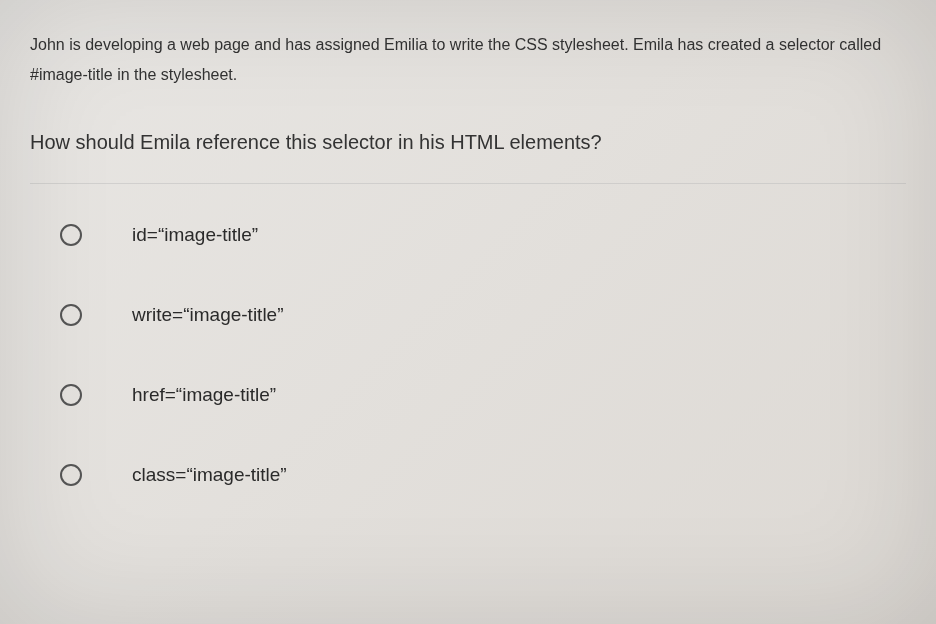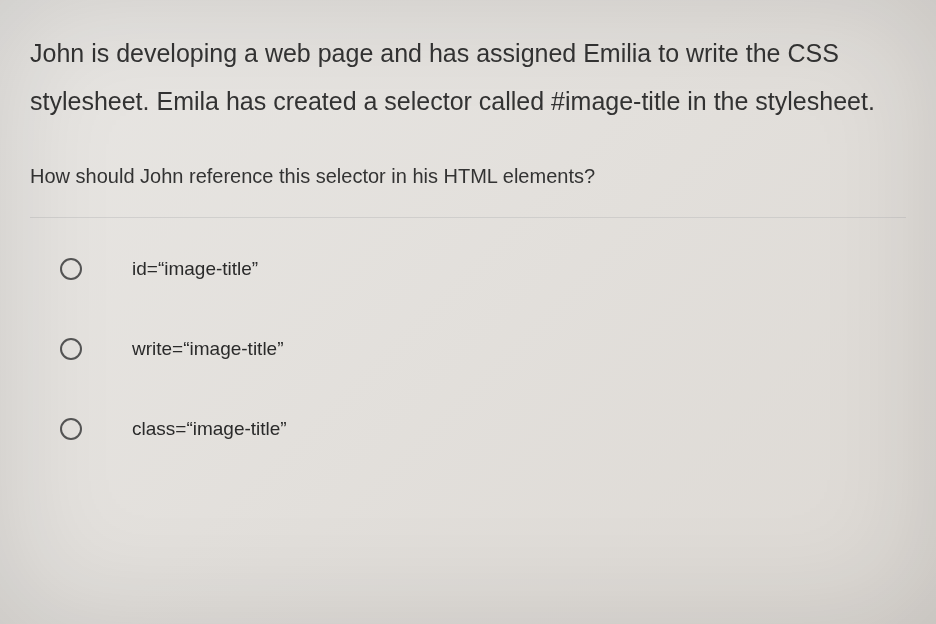--- a/index.html
+++ b/index.html
@@ -11,21 +11,21 @@
       width: 936px;
       height: 624px;
       background: linear-gradient(135deg, #e8e6e3 0%, #ddd9d4 100%);
       font-family: -apple-system, BlinkMacSystemFont, "Segoe UI", Arial, sans-serif;
       color: #2a2a2a;
       padding: 30px 30px 20px 30px;
       position: relative;
       overflow: hidden;
     }
     .question-text {
-      font-size: 25px;
+      font-size: 16px;
       line-height: 1.9;
       color: #333;
       margin-bottom: 35px;
     }
     .question-prompt {
       font-size: 20px;
       line-height: 1.6;
       color: #333;
       margin-bottom: 25px;
     }
@@ -64,35 +64,39 @@
       inset: 0;
       pointer-events: none;
       box-shadow: inset 0 0 120px rgba(0,0,0,0.12);
     }
   </style>
 </head>
 <body>
 
 <div class="question-text">John is developing a web page and has assigned Emilia to write the CSS stylesheet. Emila has created a selector called #image-title in the stylesheet.</div>
 
-<div class="question-prompt">How should John reference this selector in his HTML elements?</div>
+<div class="question-prompt">How should Emila reference this selector in his HTML elements?</div>
 
 <hr class="divider">
 
 <div class="options">
 
   <div class="option-row">
     <div class="radio"></div>
     <span class="option-label">id=“image-title”</span>
   </div>
 
   <div class="option-row">
     <div class="radio"></div>
     <span class="option-label">write=“image-title”</span>
   </div>
 
+  <div class="option-row">
+    <div class="radio"></div>
+    <span class="option-label">href=“image-title”</span>
+  </div>
 
   <div class="option-row">
     <div class="radio"></div>
     <span class="option-label">class=“image-title”</span>
   </div>
 
 </div>
 
 </body></html>

